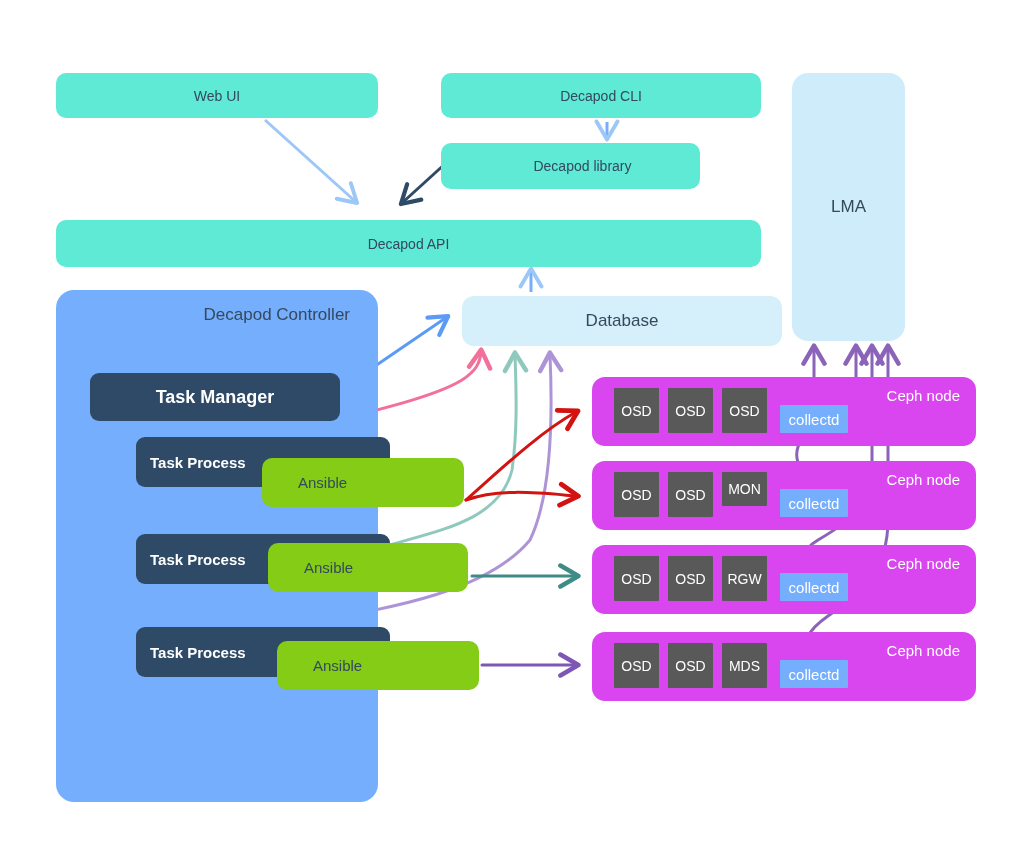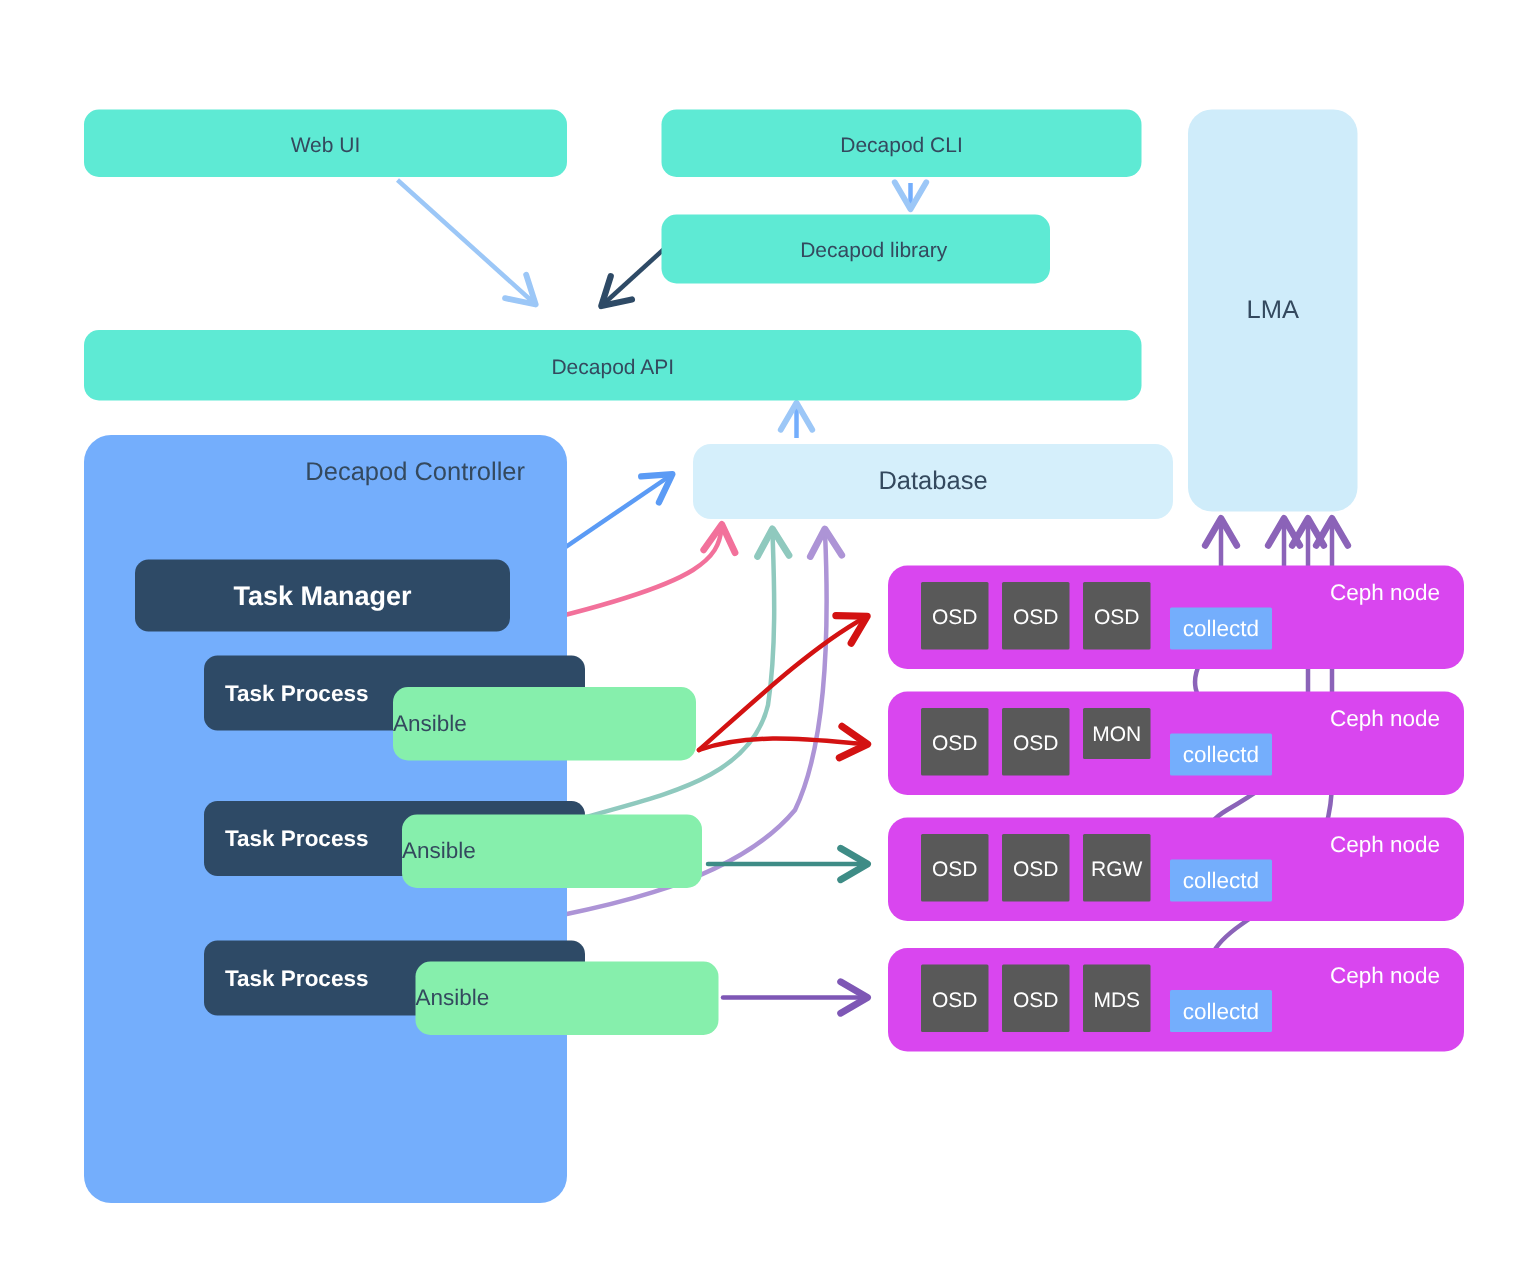--- a/index.html
+++ b/index.html
@@ -67,25 +67,26 @@
     font-weight: bold;
   }
   .task-process {
     font-size: 15px;
     font-weight: bold;
     justify-content: flex-start;
     padding-left: 14px;
   }
   
   .ansible {
-    background: #86efac;
+    background: #84cc16;
     border-radius: 10px;
     color: #34495E;
     font-size: 15px;
     justify-content: flex-start;
+    padding-left: 36px;
   }
   
   .ceph-node {
     background: #d946ef;
     border-radius: 13px;
     justify-content: flex-start;
   }
   .ceph-label {
     position: absolute;
     color: #ffffff;

